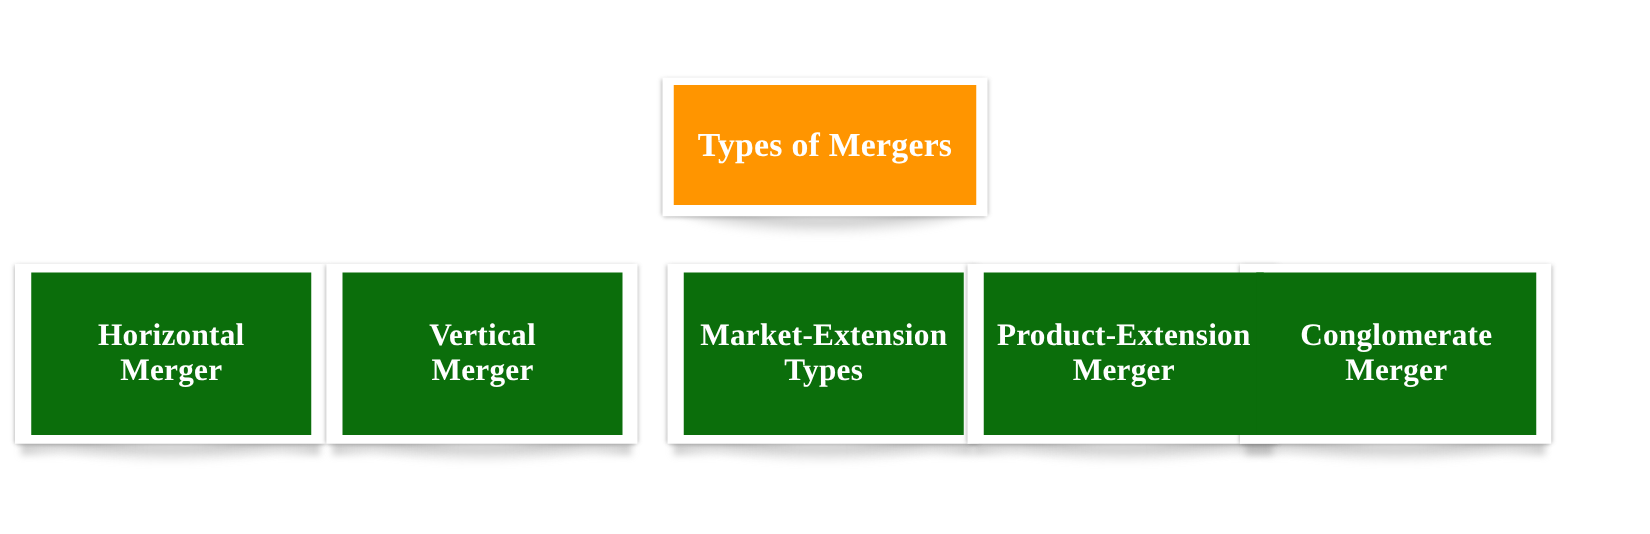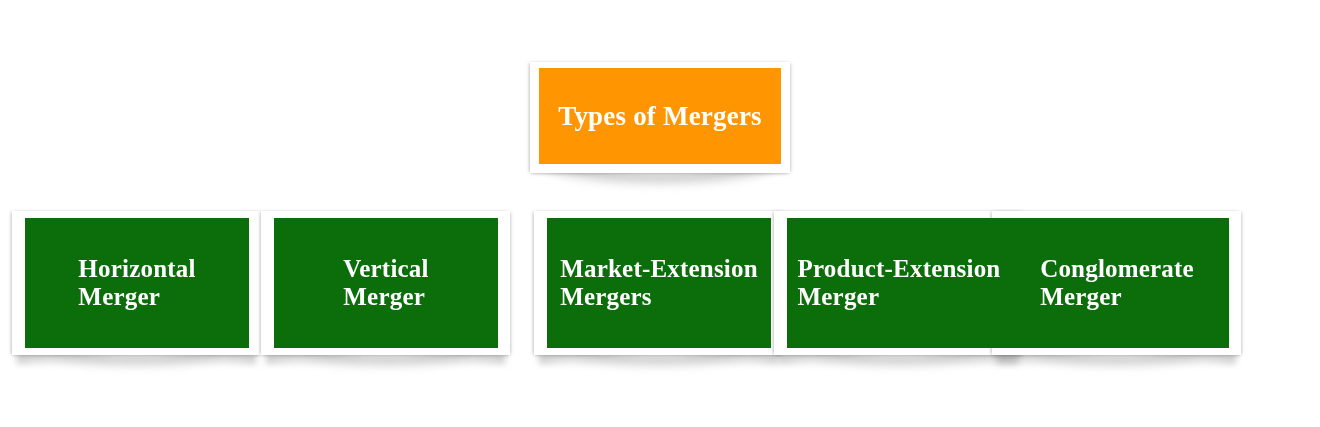--- a/index.html
+++ b/index.html
@@ -68,20 +68,21 @@
        2px 0 3px -1px rgba(120,120,120,0.30),
        0 2px 3px -1px rgba(120,120,120,0.30);
     z-index: 1;
   }
   .card .card-fill {
     position: absolute;
     z-index: 2;
     display: flex;
     align-items: center;
     justify-content: center;
+    text-align: center;
   }
   .card .card-label {
     color: #ffffff;
     font-weight: bold;
     line-height: 1.14;
     letter-spacing: 0.2px;
     white-space: pre-line;
     text-rendering: optimizeLegibility;
   }
 
@@ -157,21 +158,21 @@
 Merger</span>
     </div>
   </div>
 
   <div class="card leaf-card" id="leaf-card-2">
     <div class="card-shadow"></div>
     <div class="card-shadow side"></div>
     <div class="card-frame"></div>
     <div class="card-fill">
       <span class="card-label">Market-Extension
-Mergers</span>
+Types</span>
     </div>
   </div>
 
   <div class="card leaf-card" id="leaf-card-3">
     <div class="card-shadow"></div>
     <div class="card-shadow side"></div>
     <div class="card-frame"></div>
     <div class="card-fill">
       <span class="card-label">Product-Extension
 Merger</span>

